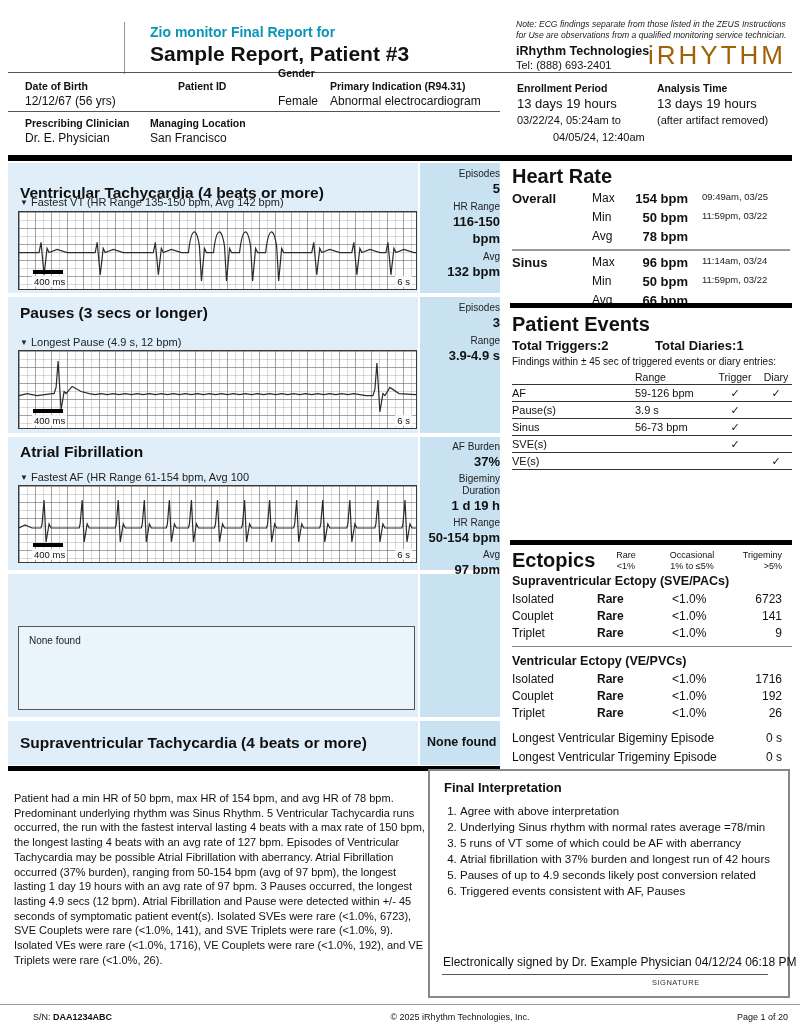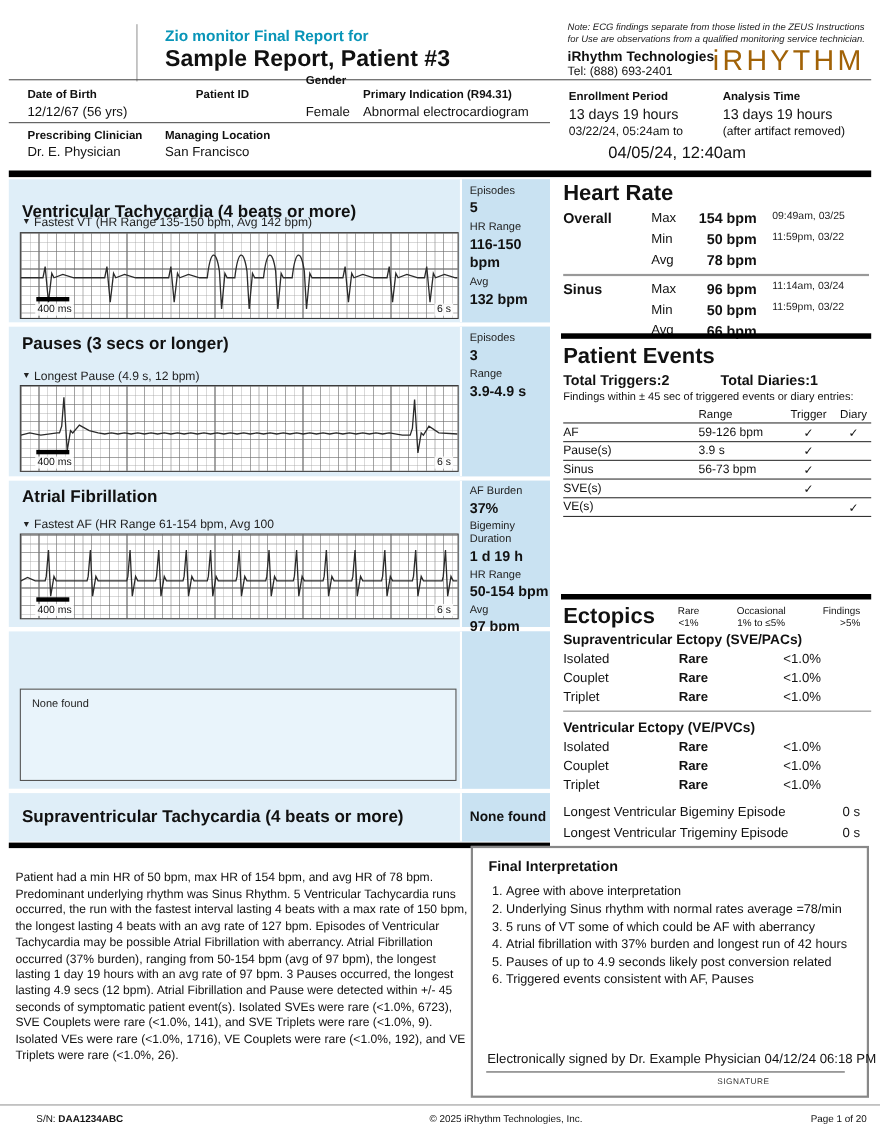--- a/index.html
+++ b/index.html
@@ -15,21 +15,21 @@
   .rpt-type{font-size:14px;font-weight:bold;color:#0995b8;}
   .pt-name{font-size:21px;font-weight:bold;}
   .note{font-size:8.6px;font-style:italic;color:#222;line-height:11px;width:274px;}
   .irhythm{font-size:26px;color:#a16207;letter-spacing:3px;}
   .lbl{font-size:10.5px;font-weight:bold;}
   .val{font-size:12px;}
   
   .sec{position:absolute;left:8px;width:492px;background:#dfeef8;}
   .stats{position:absolute;top:0;right:0;bottom:0;width:82px;background:#c9e2f2;
          border-left:2px solid #fff;padding:5px 0 0 7px;box-sizing:border-box;}
-  .stat{margin-bottom:4px;}
+  .stat{margin-bottom:4px;text-align:right;}
   .stat .sl{font-size:10px;color:#222;line-height:12px;}
   .stat .sv{font-size:13px;font-weight:bold;line-height:17px;}
   .sec h2{position:absolute;margin:0;left:12px;font-size:15.5px;font-weight:bold;}
   .strip-label{position:absolute;left:12px;font-size:11px;color:#222;}
   .tri{font-size:8px;vertical-align:1px;margin-right:3px;}
   .ecg{position:absolute;left:10px;width:397px;background:#fff;border:1px solid #3a3a3a;
     background-image:
       repeating-linear-gradient(to right, rgba(110,110,110,.50) 0 1px, transparent 1px 16px),
       repeating-linear-gradient(to bottom, rgba(110,110,110,.50) 0 1px, transparent 1px 16px),
       repeating-linear-gradient(to right, rgba(160,160,160,.40) 0 1px, transparent 1px 8px),
@@ -45,21 +45,21 @@
   .rttl{font-size:20px;font-weight:bold;}
   .hr-row span{position:absolute;white-space:nowrap;}
   .hr-g{left:0;font-size:13px;font-weight:bold;}
   .hr-m{left:80px;font-size:12px;}
   .hr-v{left:112px;width:64px;text-align:right;font-size:13px;font-weight:bold;}
   .hr-t{left:190px;font-size:9.5px;color:#1a1a1a;}
   .pe-row{display:grid;grid-template-columns:123px 75px 50px 1fr;align-items:center;
           border-bottom:1px solid #333;font-size:11px;}
   .pe-head{font-size:10.5px;border-bottom:1px solid #333;}
   .pe-c{text-align:center;}
-  .ec-row{display:grid;grid-template-columns:85px 75px 78px 1fr;font-size:12px;align-items:center;height:17px;gap:20px;}
+  .ec-row{display:grid;grid-template-columns:85px 75px 78px 1fr;font-size:12px;align-items:center;height:17px;}
   .ec-row .cls{font-weight:bold;}
   .ec-row .cnt{text-align:right;}
   .leg{position:absolute;font-size:9px;line-height:10.5px;text-align:center;color:#111;}
   .ep-line{display:flex;justify-content:space-between;font-size:12px;}
   
   .fi-box{position:absolute;left:428px;top:769px;width:362px;height:229px;border:2px solid #888;box-sizing:border-box;background:#fff;}
   .fi-box h3{margin:0;position:absolute;left:14px;top:9px;font-size:13px;}
   .fi-box ol{position:absolute;left:14px;top:32px;margin:0;padding-left:16px;font-size:11.5px;line-height:16px;}
   .fi-sign{position:absolute;left:13px;top:184px;font-size:12px;white-space:nowrap;}
   .fi-line{position:absolute;left:12px;top:203px;width:326px;border-top:1.5px solid #555;}
@@ -94,21 +94,21 @@
   <div class="abs val" style="left:330px;top:94px;">Abnormal electrocardiogram</div>
   <div class="hline" style="left:8px;top:111px;width:492px;"></div>
   <div class="abs lbl" style="left:25px;top:117px;">Prescribing Clinician</div>
   <div class="abs val" style="left:25px;top:131px;">Dr. E. Physician</div>
   <div class="abs lbl" style="left:150px;top:117px;">Managing Location</div>
   <div class="abs val" style="left:150px;top:131px;">San Francisco</div>
 
   <div class="abs lbl" style="left:517px;top:82px;">Enrollment Period</div>
   <div class="abs" style="left:517px;top:96px;font-size:13px;">13 days 19 hours</div>
   <div class="abs" style="left:517px;top:114px;font-size:11px;">03/22/24, 05:24am to</div>
-  <div class="abs" style="left:517px;top:131px;font-size:15px;padding-left:36px;">04/05/24, 12:40am</div>
+  <div class="abs" style="left:517px;top:131px;font-size:11px;padding-left:36px;">04/05/24, 12:40am</div>
   <div class="abs lbl" style="left:657px;top:82px;">Analysis Time</div>
   <div class="abs" style="left:657px;top:96px;font-size:13px;">13 days 19 hours</div>
   <div class="abs" style="left:657px;top:114px;font-size:11px;">(after artifact removed)</div>
 
   <div class="bar" style="left:8px;top:155px;width:784px;"></div>
 
   <section class="sec" style="top:163px;height:130px;">
     <h2 style="top:21px;">Ventricular Tachycardia (4 beats or more)</h2>
     <div class="strip-label" style="top:33px;"><span class="tri">▼</span><span>Fastest VT (HR Range 135-150 bpm, Avg 142 bpm)</span></div>
     <div class="ecg" style="top:48px;height:77px;">
@@ -287,21 +287,21 @@
   <div class="abs rttl" style="left:512px;top:549px;">Ectopics</div>
   <div class="leg" style="left:600px;top:550px;width:52px;">
       <div>Rare</div>
       <div>&lt;1%</div>
     </div>
   <div class="leg" style="left:652px;top:550px;width:80px;">
       <div>Occasional</div>
       <div>1% to ≤5%</div>
     </div>
   <div class="leg" style="left:712px;top:550px;width:70px;text-align:right;">
-      <div>Findings</div>
+      <div>Trigeminy</div>
       <div>&gt;5%</div>
     </div>
   <div class="abs b" style="left:512px;top:574px;font-size:12.5px;">Supraventricular Ectopy (SVE/PACs)</div>
   <div class="abs" style="left:512px;top:590px;width:270px;">
     <div class="ec-row">
         <span>Isolated</span>
         <span class="cls">Rare</span>
         <span>&lt;1.0%</span>
         <span class="cnt">6723</span>
       </div>

